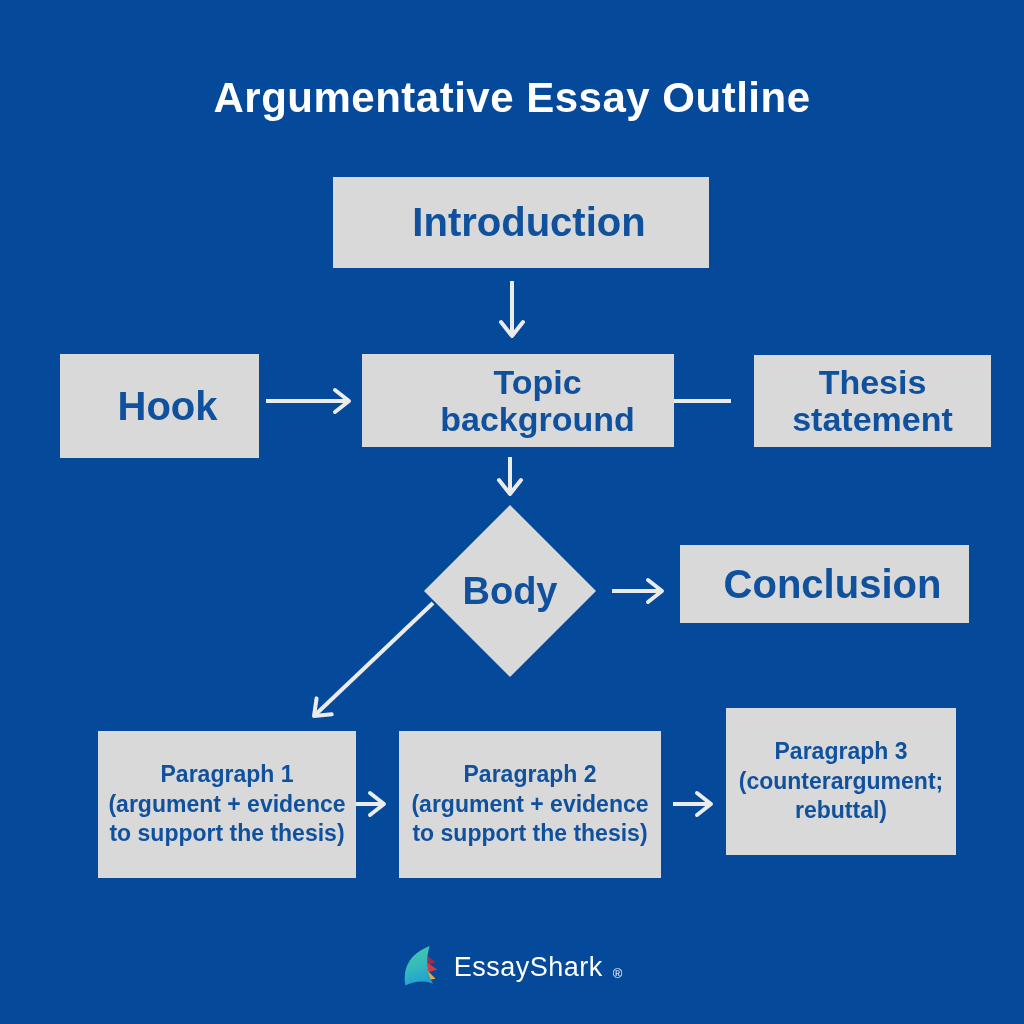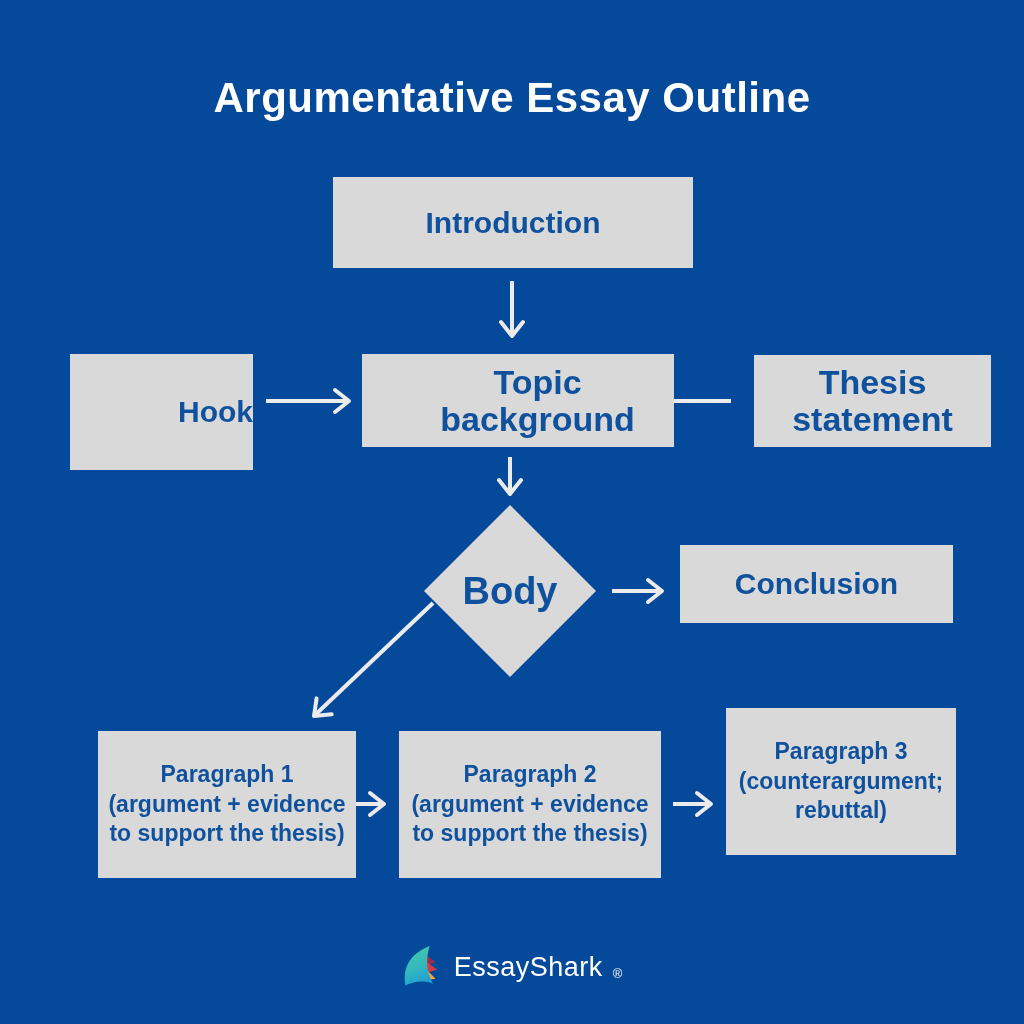--- a/index.html
+++ b/index.html
@@ -28,36 +28,36 @@
     background: #d9d9d9;
     color: #10519e;
     font-weight: 700;
     display: flex;
     flex-direction: column;
     align-items: center;
     justify-content: center;
     text-align: center;
     z-index: 2;
   }
-  .node.big   { font-size: 30px; }
+  .node.big   { font-size: 40px; padding-left: 16px; }
   .node.two-line { font-size: 34px; line-height: 1.08; }
   .node.para  { font-size: 23px; line-height: 1.3; }
   .body-label {
     position: absolute;
     left: 430px; top: 564px;
     width: 160px; height: 54px;
     display: flex; align-items: center; justify-content: center;
     color: #10519e;
     font-size: 38px;
     font-weight: 700;
     z-index: 3;
     background: transparent;
   }
   .node-introduction { left: 333px; top: 177px; width: 360px; height: 91px; }
-  .node-hook         { left: 70px;  top: 354px; width: 183px; height: 116px; align-items: flex-end; }
+  .node-hook         { left: 60px;  top: 354px; width: 183px; height: 104px; }
   .node-topic        { left: 362px; top: 354px; width: 273px; height: 93px; padding-left: 39px; }
   .node-thesis       { left: 742px; top: 355px; width: 237px; height: 92px; margin-left: 12px; }
   .node-conclusion   { left: 680px; top: 545px; width: 273px; height: 78px; }
   .node-p1           { left: 72px;  top: 731px; width: 258px; height: 147px; margin-left: 26px; }
   .node-p2           { left: 399px; top: 731px; width: 262px; height: 147px; }
   .node-p3           { left: 726px; top: 708px; width: 230px; height: 147px; }
   .footer {
     position: absolute;
     left: 0; bottom: 32px;
     width: 1024px;

